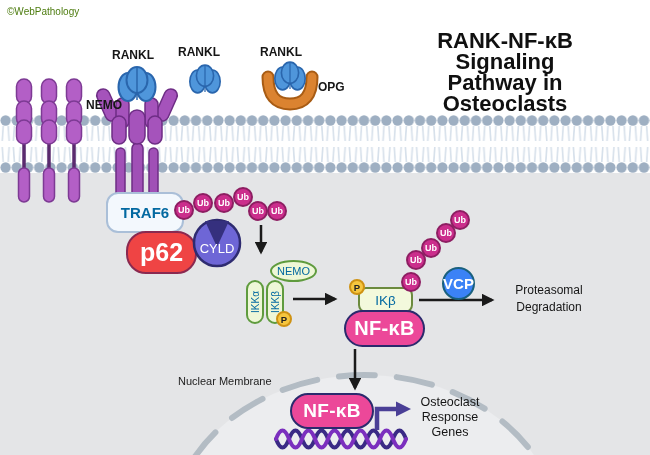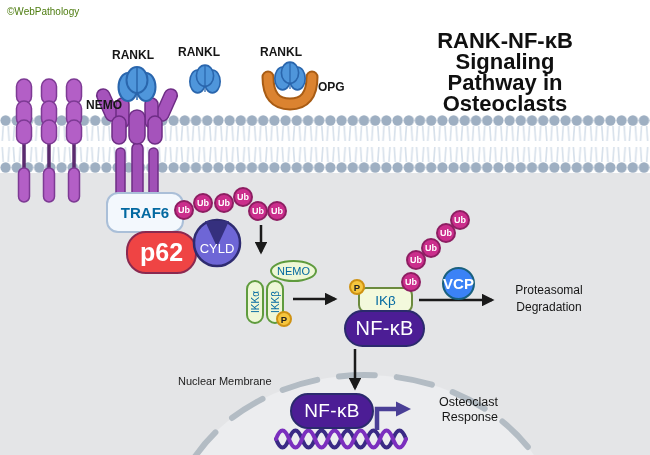--- a/index.html
+++ b/index.html
@@ -32,31 +32,31 @@
   .ikk span{writing-mode:vertical-rl;transform:rotate(180deg);}
   .pcirc{position:absolute;z-index:4;width:16px;height:16px;border-radius:50%;
          background:#f6c63f;border:2px solid #cf9213;box-sizing:border-box;
          display:flex;align-items:center;justify-content:center;
          font-weight:bold;font-size:9.5px;color:#222;}
   .ikb{left:358px;top:287px;width:55px;height:26px;background:#f3f9dc;
        border:2px solid #6b8a3e;border-radius:8px;font-size:13.5px;}
   .vcp{left:442px;top:267px;width:33px;height:33px;border-radius:50%;
        background:#3b82f6;border:2.5px solid #19607e;color:#fff;
        font-weight:bold;font-size:15px;}
-  .nfkb{background:#4c1d95;border:2.5px solid #2b2a6d;border-radius:19px;
-        color:#fff;font-weight:normal;letter-spacing:0.3px;}
+  .nfkb{background:#ec4899;border:2.5px solid #2b2a6d;border-radius:19px;
+        color:#fff;font-weight:bold;letter-spacing:0.3px;}
   .nfkb.cyto{left:344px;top:310px;width:81px;height:37px;font-size:20px;}
   .nfkb.nuc{left:290px;top:393px;width:84px;height:36px;font-size:19px;}
   .center{text-align:left;}
   .title{left:388px;top:30px;width:234px;font-weight:bold;font-size:22px;
          line-height:21px;color:#101010;text-align:center;}
   .watermark{left:7px;top:6px;font-size:10px;color:#4d7c0f;}
   .memlabel{font-size:12px;font-weight:bold;}
   .proteo{left:496px;top:282px;width:106px;font-size:12px;line-height:16.5px;text-align:center;}
-  .genes{left:402px;top:395px;width:96px;font-size:12.5px;line-height:15px;text-align:right;}
+  .genes{left:402px;top:395px;width:96px;font-size:12.5px;line-height:15px;text-align:center;}
   .nucmem{left:178px;top:375px;font-size:11px;color:#222;}
 </style>
 </head>
 <body>
 
 <svg id="scene" width="650" height="455" viewBox="0 0 650 455">
   <defs>
     <pattern id="lipid" x="0" y="113" width="11.2" height="62" patternUnits="userSpaceOnUse">
       <line x1="3.2" y1="13" x2="2.2" y2="28" stroke="#d6e0ea" stroke-width="1.6"></line>
       <line x1="8.2" y1="13" x2="9.2" y2="28" stroke="#d6e0ea" stroke-width="1.6"></line>
@@ -201,13 +201,14 @@
 <div class="lbl proteo">
   <span style="display:block">Proteasomal</span>
   <span style="display:block">Degradation</span>
 </div>
 
 <div class="lbl nucmem">Nuclear Membrane</div>
 <div class="box nfkb nuc">NF-κB</div>
 <div class="lbl genes">
   <span style="display:block">Osteoclast</span>
   <span style="display:block">Response</span>
+  <span style="display:block">Genes</span>
 </div>
 
 </body></html>

